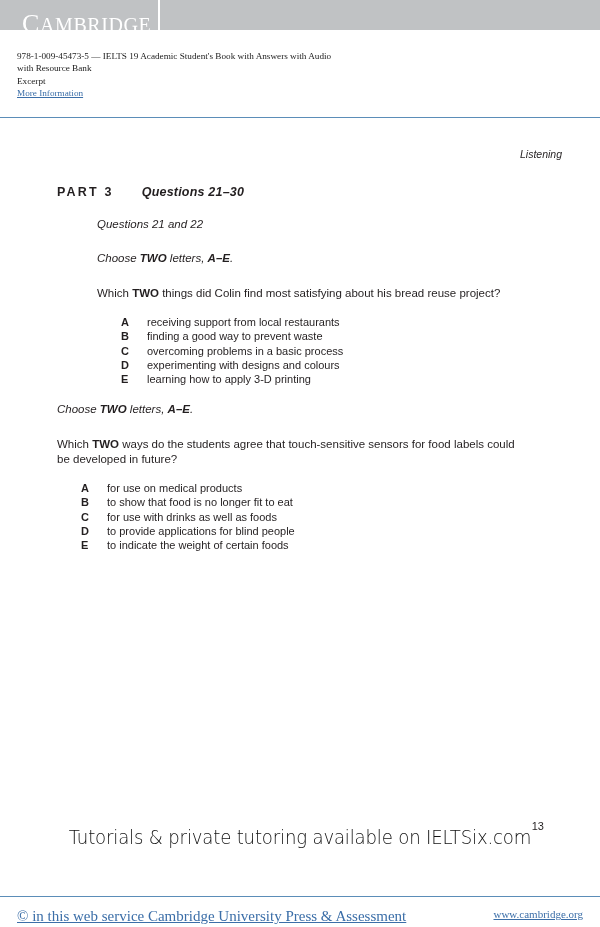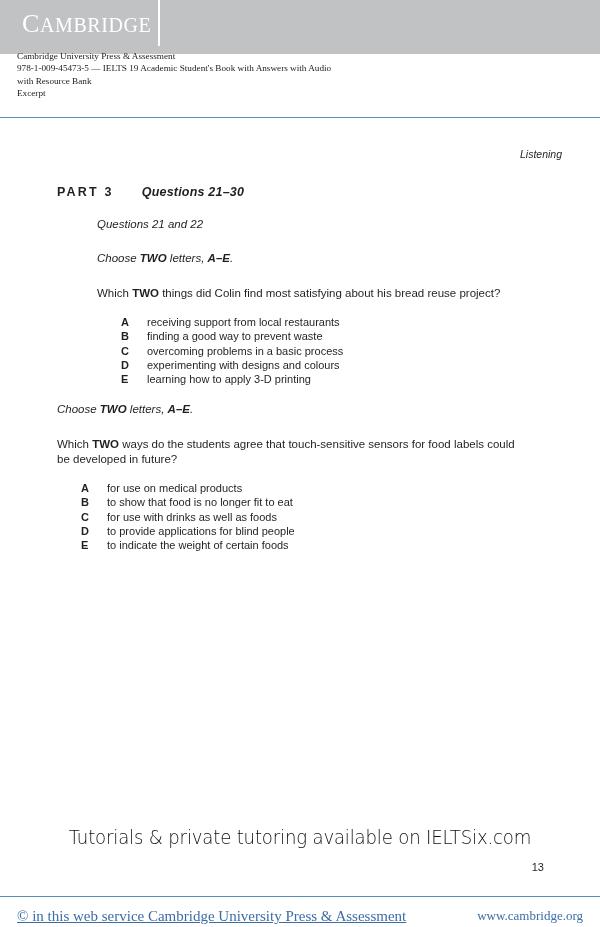--- a/index.html
+++ b/index.html
@@ -15,21 +15,21 @@
     color: #231f20;
     overflow: hidden;
   }
 
   
   .banner {
     position: absolute;
     top: 0;
     left: 0;
     width: 600px;
-    height: 54px;
+    height: 30px;
     background: #c0c2c4;
   }
   .banner-divider {
     position: absolute;
     left: 158px;
     top: 0;
     width: 2px;
     height: 46px;
     background: #ffffff;
   }
@@ -164,21 +164,21 @@
     font-size: 19.5px;
     font-weight: 300;
     letter-spacing: -0.2px;
     color: #111111;
     transform: scaleX(0.93);
   }
 
   .page-number {
     position: absolute;
     right: 56px;
-    top: 861px;
+    top: 820px;
     font-size: 11px;
     color: #231f20;
   }
 
   .rule-bottom {
     position: absolute;
     left: 0;
     top: 896px;
     width: 600px;
     height: 1px;
@@ -194,38 +194,39 @@
     font-size: 15px;
     color: #3b6ea8;
     text-decoration: underline;
     white-space: nowrap;
   }
   .footer-right {
     position: absolute;
     right: 17px;
     top: 908px;
     font-family: "Liberation Serif", serif;
-    font-size: 13px;
+    font-size: 11px;
     color: #3b6ea8;
+    text-decoration: underline;
     white-space: nowrap;
   }
 </style>
 </head>
 <body>
 
 <div class="banner">
   <div class="banner-divider"></div>
   <div class="brand"><span class="cap">C</span><span class="sc">AMBRIDGE</span></div>
 </div>
 
 <div class="citation">
-  <div>Cambridge University Press &amp; Assessment</div>
   <div>978-1-009-45473-5 — IELTS 19 Academic Student's Book with Answers with Audio</div>
   <div>with Resource Bank</div>
   <div>Excerpt</div>
+  <div class="link">More Information</div>
 </div>
 
 <div class="rule-top"></div>
 
 <div class="running-head">Listening</div>
 
 <div class="part-head">
   <span class="part-label">PART 3</span><span class="part-q">Questions 21–30</span>
 </div>
 

